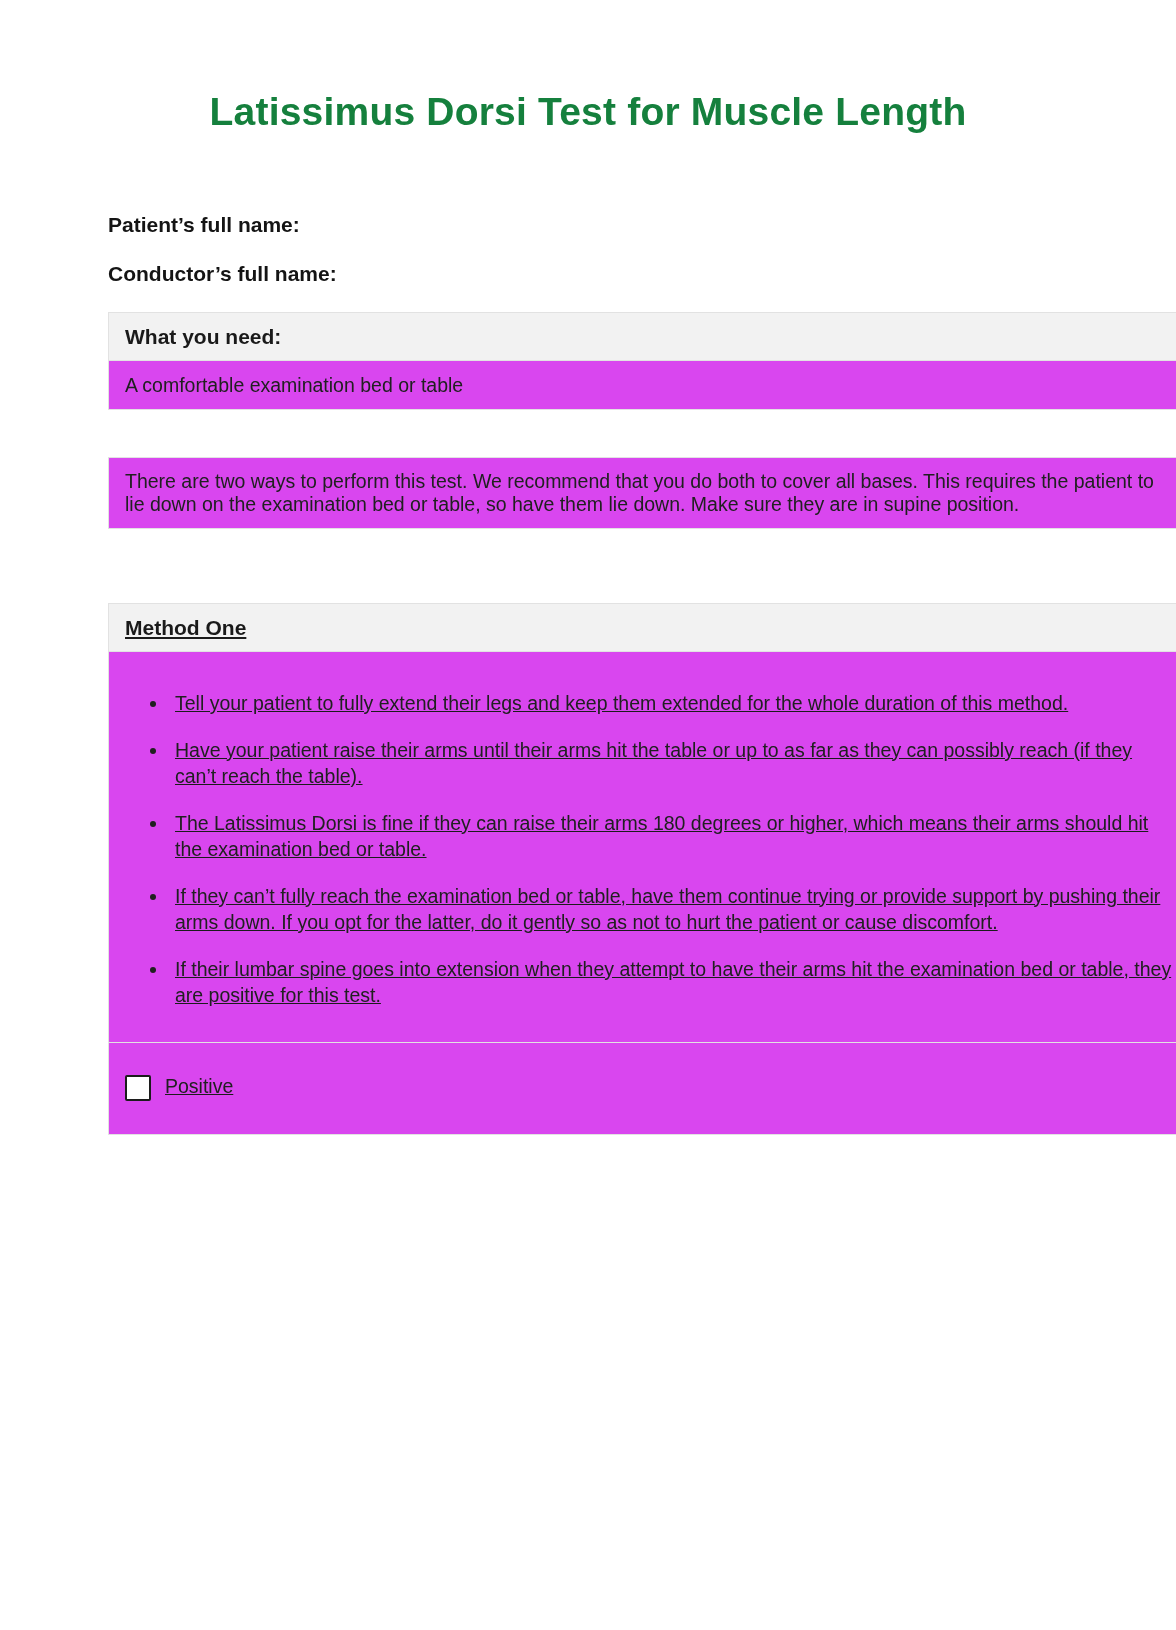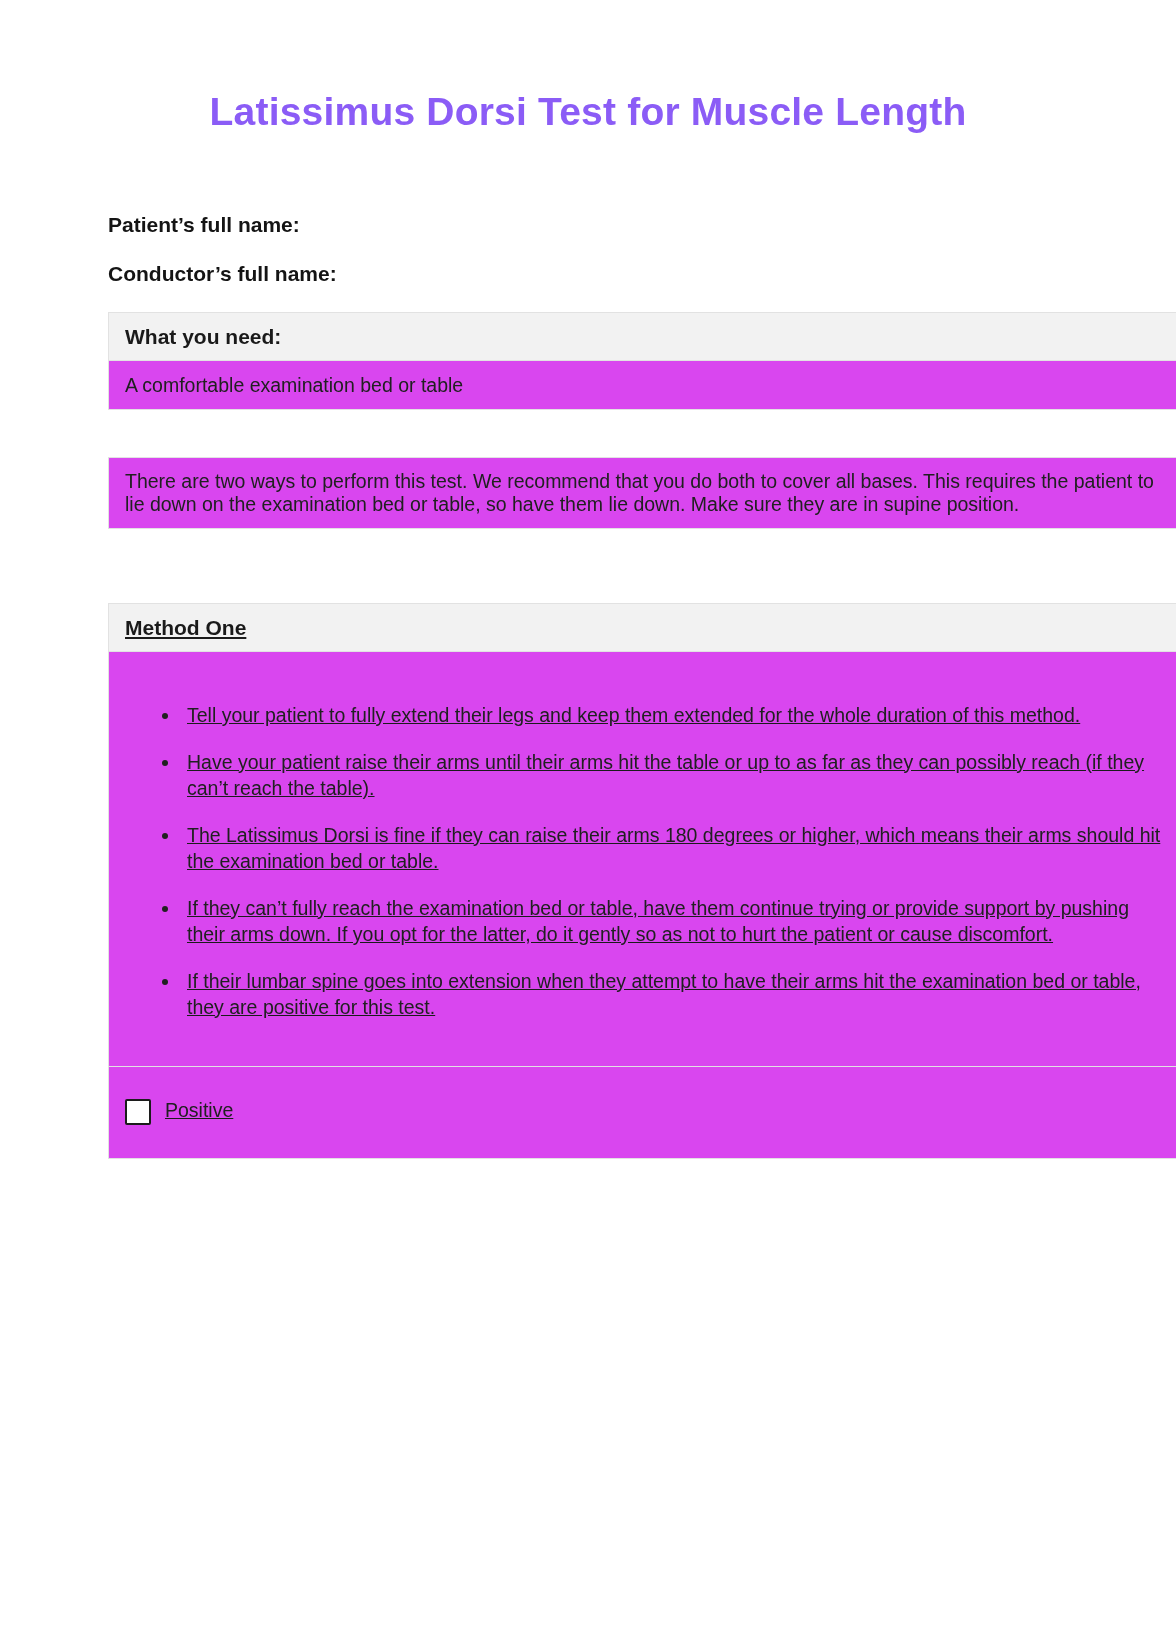--- a/index.html
+++ b/index.html
@@ -16,21 +16,21 @@
     width: 1176px;
     height: 1630px;
     background: #ffffff;
   }
   .doc-title {
     margin: 90px auto 0;
     text-align: center;
     font-size: 39px;
     font-weight: bold;
     letter-spacing: 0.2px;
-    color: #8b5cf6;
+    color: #15803d;
   }
   .content {
     width: 1084px;
     margin-left: 108px;
   }
   .fields {
     margin-top: 80px;
   }
   .field-label {
     font-size: 21px;
@@ -62,21 +62,21 @@
     color: #202020;
   }
   .box-body.instructions-text {
     padding: 12px 16px;
     line-height: 23px;
   }
   .method-bullets {
     padding: 38px 16px 33px 16px;
   }
   .method-bullets ul {
-    margin: 12px;
+    margin: 0;
     padding-left: 44px;
     list-style-type: disc;
   }
   .method-bullets li {
     font-size: 19.5px;
     line-height: 26.5px;
     margin-bottom: 20px;
     padding-left: 6px;
     color: #202020;
   }

